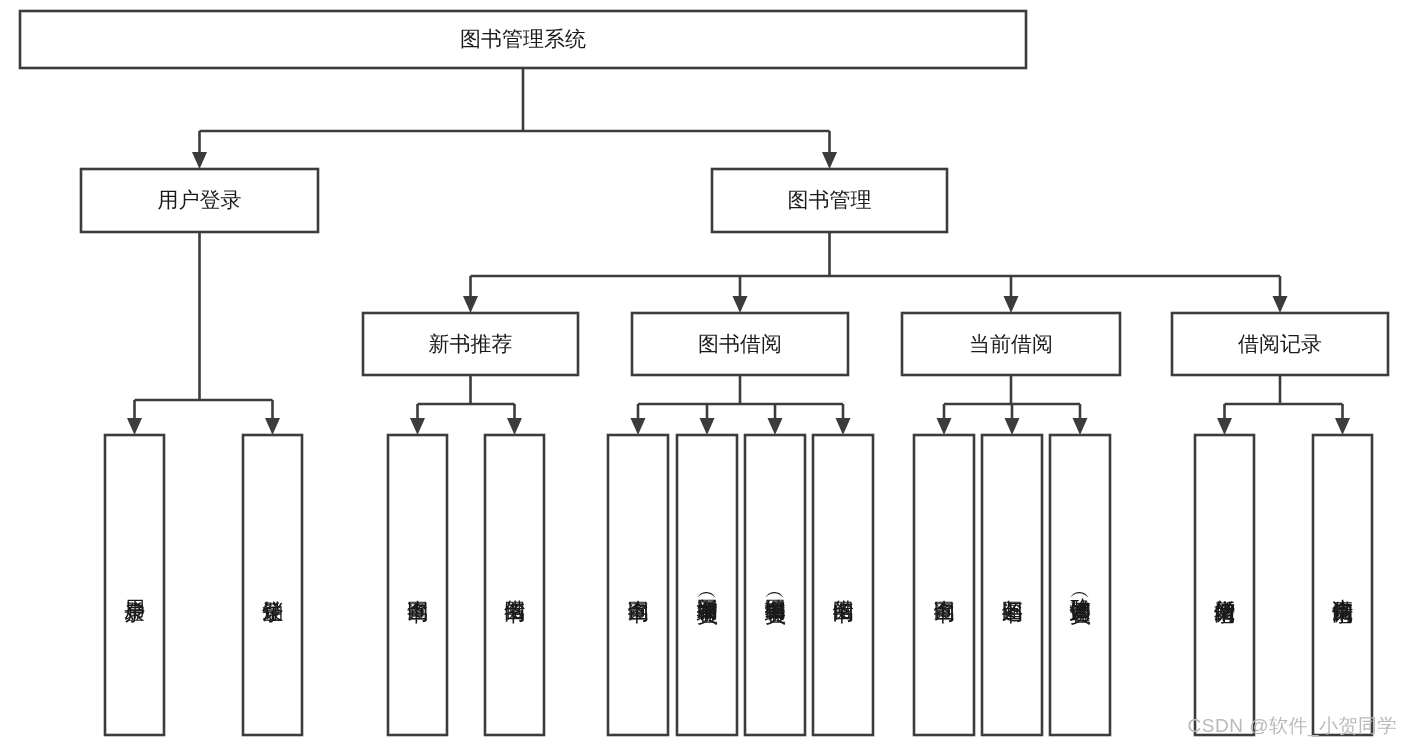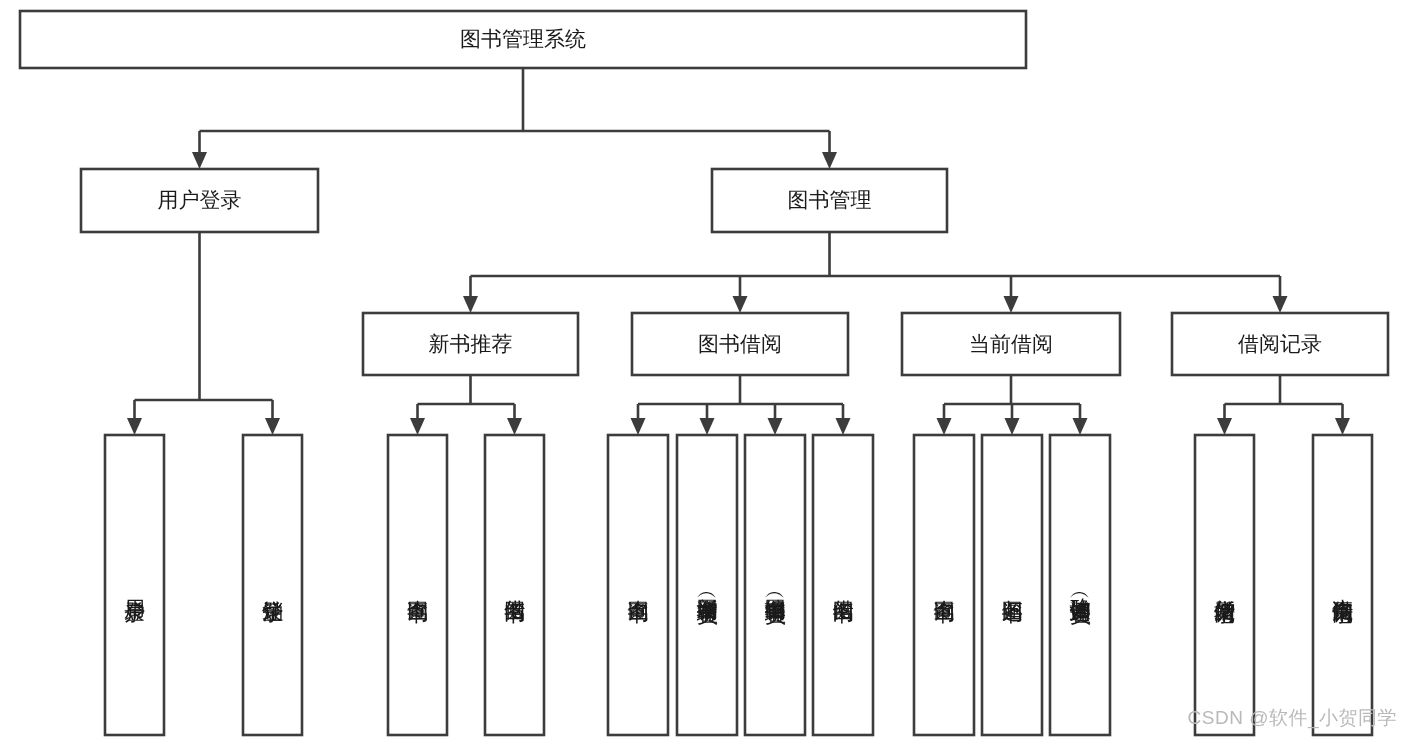--- a/index.html
+++ b/index.html
@@ -59,21 +59,21 @@
   .vlabel-wrap {
     position: absolute;
     display: flex;
     align-items: center;
     justify-content: center;
     pointer-events: none;
   }
   .watermark {
     position: absolute;
     right: 8px;
-    bottom: 16px;
+    bottom: 8px;
     font-family: "Liberation Sans", "DejaVu Sans", sans-serif;
     font-size: 19px;
     color: #b9b9b9;
     white-space: nowrap;
     letter-spacing: 0.5px;
   }
 </style>
 </head>
 <body>
 

